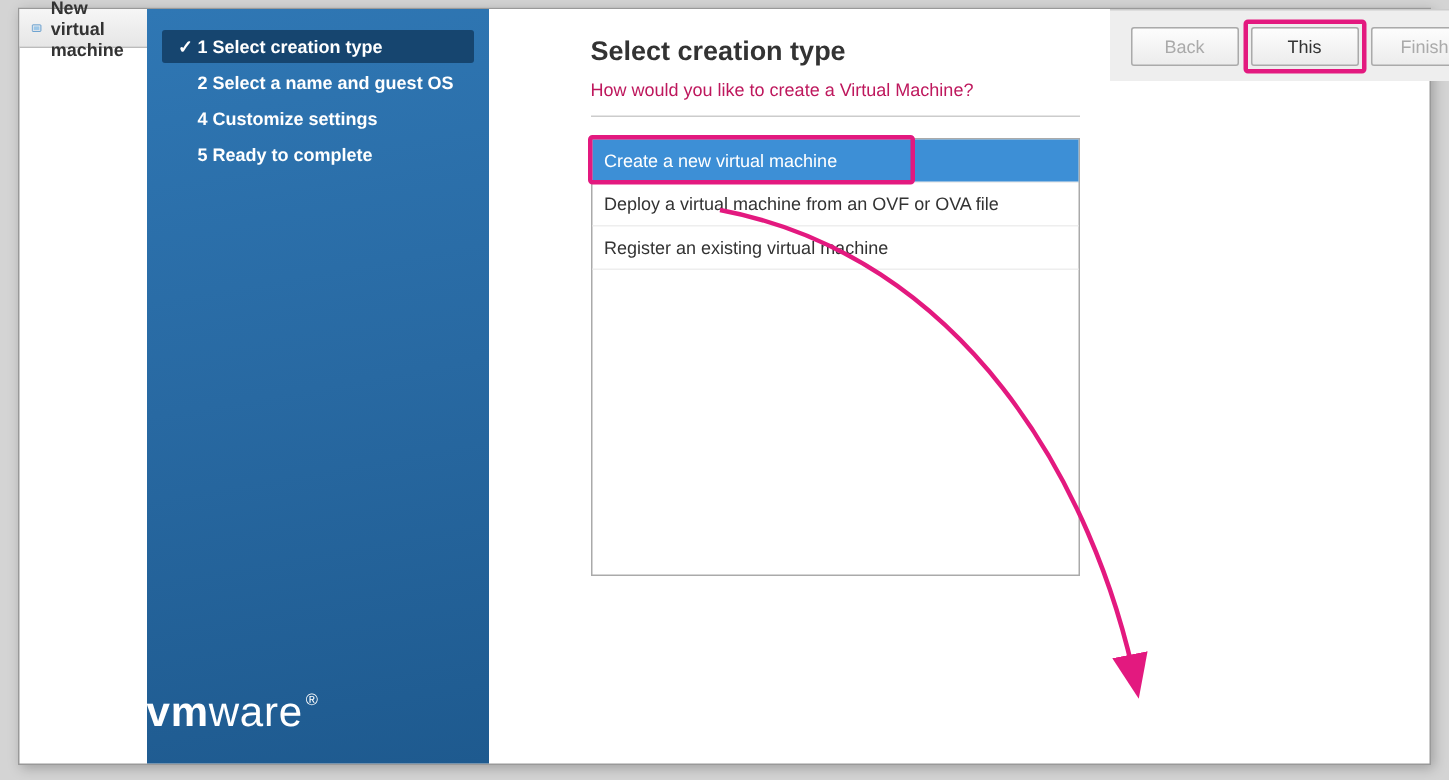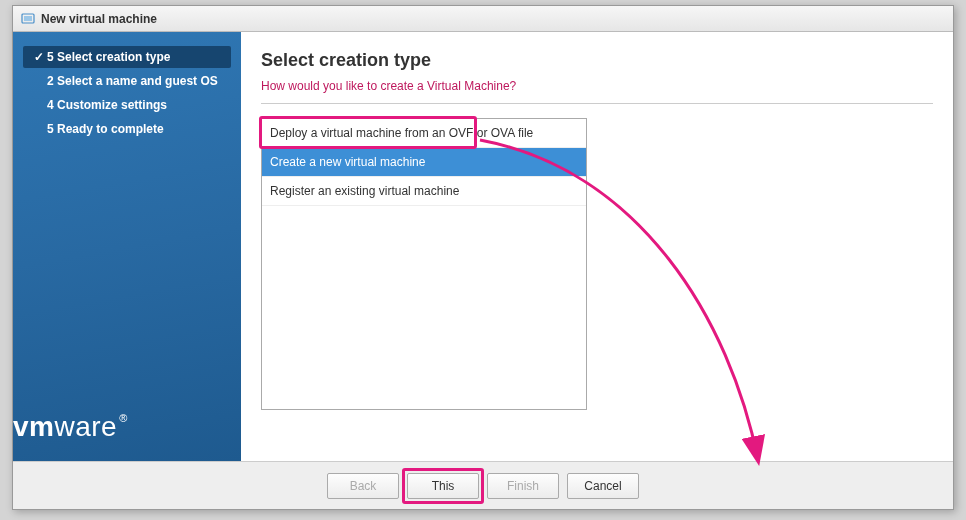--- a/index.html
+++ b/index.html
@@ -14,21 +14,21 @@
   .dialog {
     position: absolute;
     left: 12px;
     top: 5px;
     width: 942px;
     height: 505px;
     background: #fff;
     border: 1px solid #999;
     box-shadow: 2px 2px 8px rgba(0,0,0,0.25);
     display: flex;
-    flex-direction: column;
+    flex-direction: row;
   }
   .titlebar {
     height: 26px;
     background: linear-gradient(#f6f6f6, #e6e6e6);
     border-bottom: 1px solid #bbb;
     display: flex;
     align-items: center;
     padding: 0 8px;
     font-size: 12px;
     font-weight: bold;
@@ -85,20 +85,21 @@
   }
   .logo .vm { font-weight: bold; }
   .logo .r { font-size: 11px; position: relative; top: -14px; margin-left: 2px;}
   .main {
     flex: 1;
     padding: 18px 20px 10px 20px;
     display: flex;
     flex-direction: column;
     color: #333;
     min-width: 0;
+    margin-left: 48px;
   }
   .main h2 {
     font-size: 18px;
     font-weight: bold;
     color: #333;
     margin-bottom: 8px;
   }
   .subtitle {
     font-size: 12px;
     color: #be185d;
@@ -199,21 +200,21 @@
     <span>New virtual machine</span>
   </div>
 
   <div class="body">
 
     <div class="sidebar">
       <div class="steps">
 
       <div class="step active">
             <span class="check">✓</span>
-            <span>5 Select creation type</span>
+            <span>1 Select creation type</span>
           </div>
           <div class="step">
             <span class="check"></span>
             <span>2 Select a name and guest OS</span>
           </div>
           <div class="step">
             <span class="check"></span>
             <span>4 Customize settings</span>
           </div>
           <div class="step">
@@ -226,22 +227,22 @@
       </div>
     </div>
 
     <div class="main">
       <h2>Select creation type</h2>
       <div class="subtitle">How would you like to create a Virtual Machine?</div>
 
       <div class="content">
         <div class="options-wrap">
           <div class="options">
+              <div class="option selected">Create a new virtual machine</div>
               <div class="option">Deploy a virtual machine from an OVF or OVA file</div>
-              <div class="option selected">Create a new virtual machine</div>
               <div class="option">Register an existing virtual machine</div>
             </div>
           <div class="hl-box hl-option"></div>
         </div>
       </div>
     </div>
 
   </div>
 
   <div class="footer">

